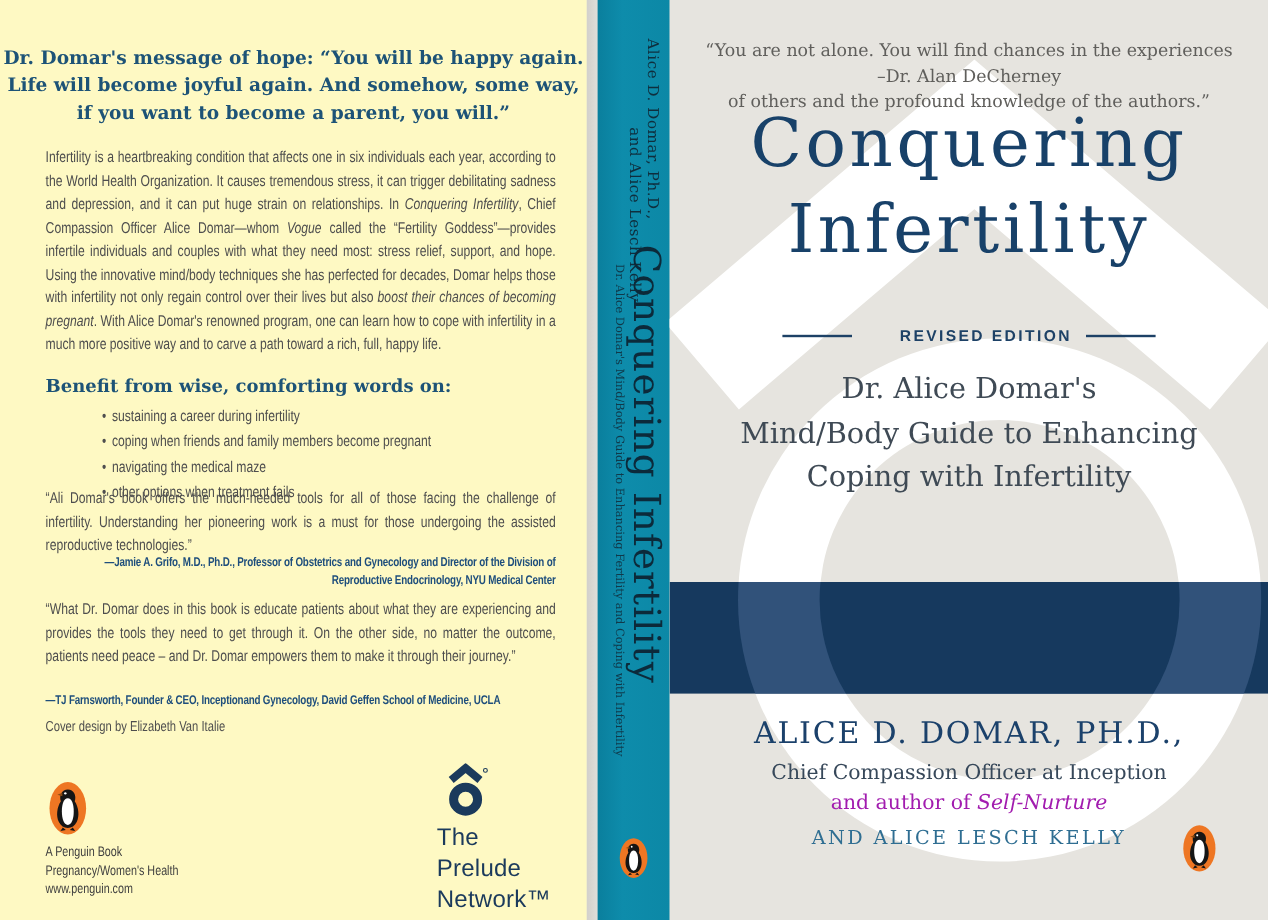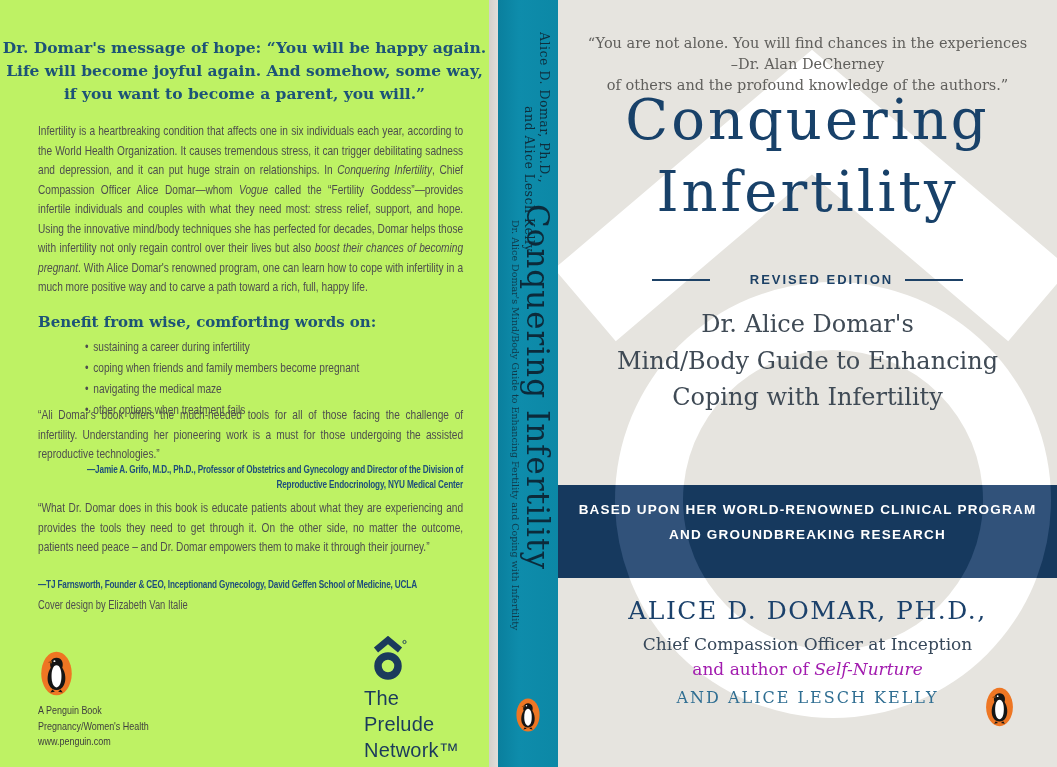--- a/index.html
+++ b/index.html
@@ -1,20 +1,20 @@
 <!DOCTYPE html>
 <html><head>
 <meta charset="utf-8">
 <style>
   html,body{margin:0;padding:0;}
   body{width:1057px;height:767px;position:relative;overflow:hidden;
        background:#e6e4df;font-family:"Liberation Sans",sans-serif;}
   .panel{position:absolute;top:0;height:767px;}
   
-  #back{left:0;width:489px;background:#bef264;}
+  #back{left:0;width:489px;background:#fef9c3;}
   .hope{position:absolute;top:36px;left:0;width:100%;text-align:center;
         font-family:"DejaVu Serif",serif;font-weight:700;font-size:15.5px;
         line-height:23px;color:#1d5377;}
   .cond{transform:scaleX(.78);transform-origin:0 0;width:545px;}
   .bodytext{position:absolute;top:121px;left:38px;font-size:13px;line-height:19.5px;
         color:#4e4e4e;text-align:justify;}
   .bodytext .it{font-style:italic;}
   .benefits-h{position:absolute;top:313px;left:38px;font-family:"DejaVu Serif",serif;
         font-weight:700;font-size:15px;color:#1d5377;}
   .bullets{position:absolute;top:336px;left:85px;font-size:13px;line-height:21px;color:#4e4e4e;}
@@ -186,24 +186,20 @@
     <span class="lbl">REVISED EDITION</span>
     <span class="rule"></span>
   </div>
 
   <div class="fsub">
     <div>Dr. Alice Domar's</div>
     <div>Mind/Body Guide to Enhancing</div>
     <div>Coping with Infertility</div>
   </div>
 
-  <div class="banner-text">
-    <div>BASED UPON HER WORLD-RENOWNED CLINICAL PROGRAM</div>
-    <div>AND GROUNDBREAKING RESEARCH</div>
-  </div>
 
   <div class="author a-name">ALICE D. DOMAR, PH.D.,</div>
   <div class="author a-role">Chief Compassion Officer at Inception</div>
   <div class="author a-book">
     <span>and author of </span><span class="it">Self-Nurture</span>
   </div>
   <div class="author a-co">AND ALICE LESCH KELLY</div>
 
   <svg class="penguin-front" viewBox="0 0 40 56">
     <ellipse cx="20" cy="28" rx="18.5" ry="26.5" fill="#ee7623"></ellipse>

